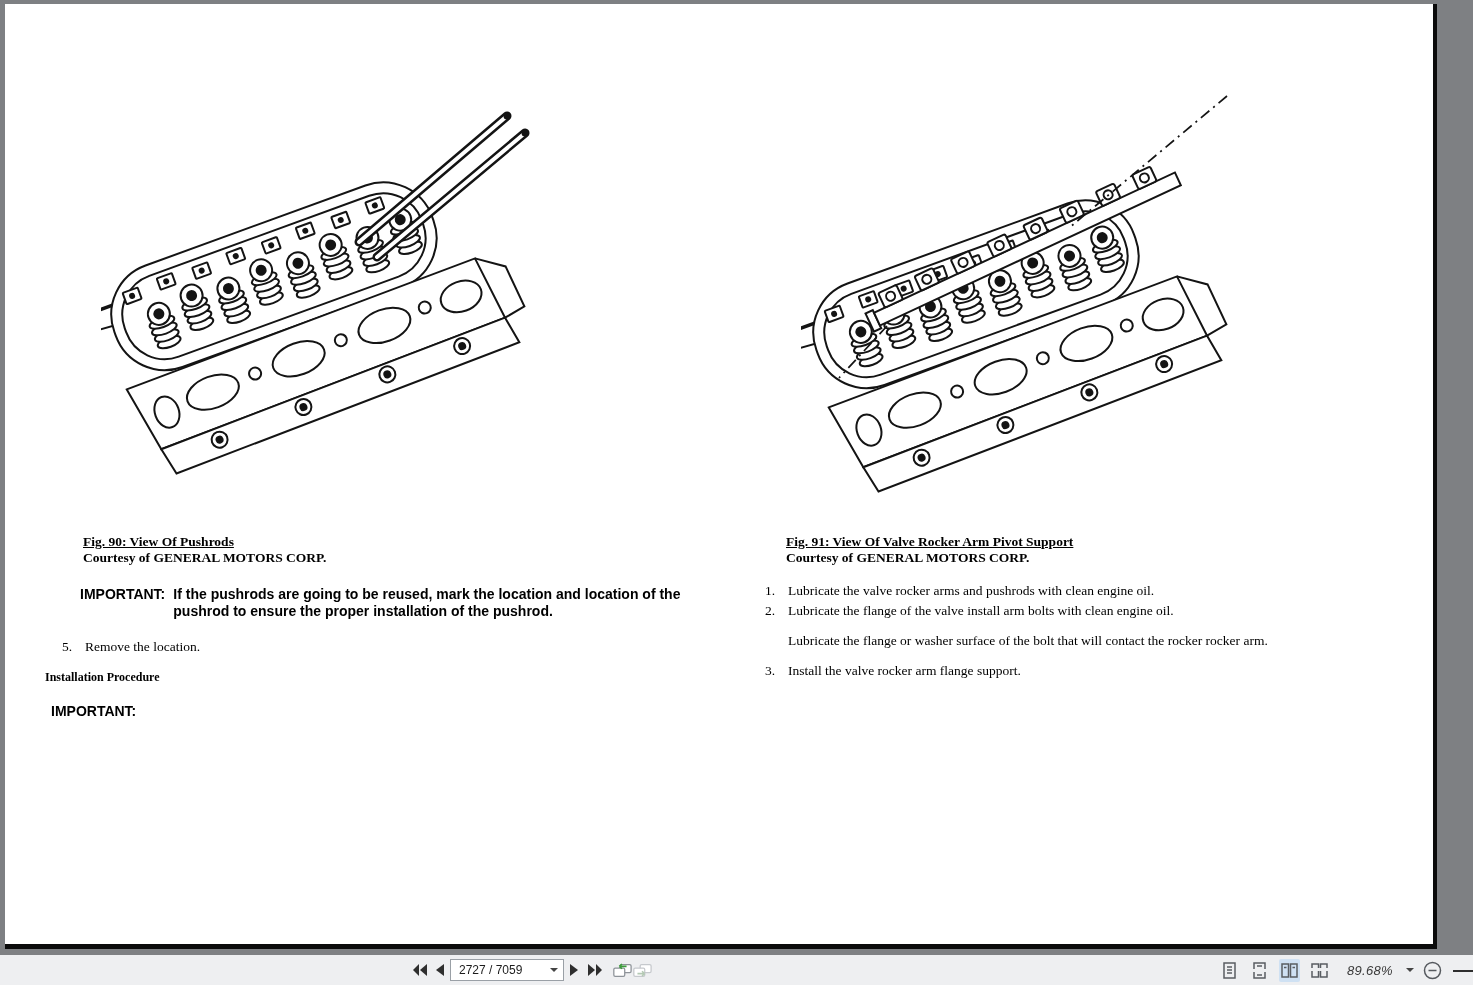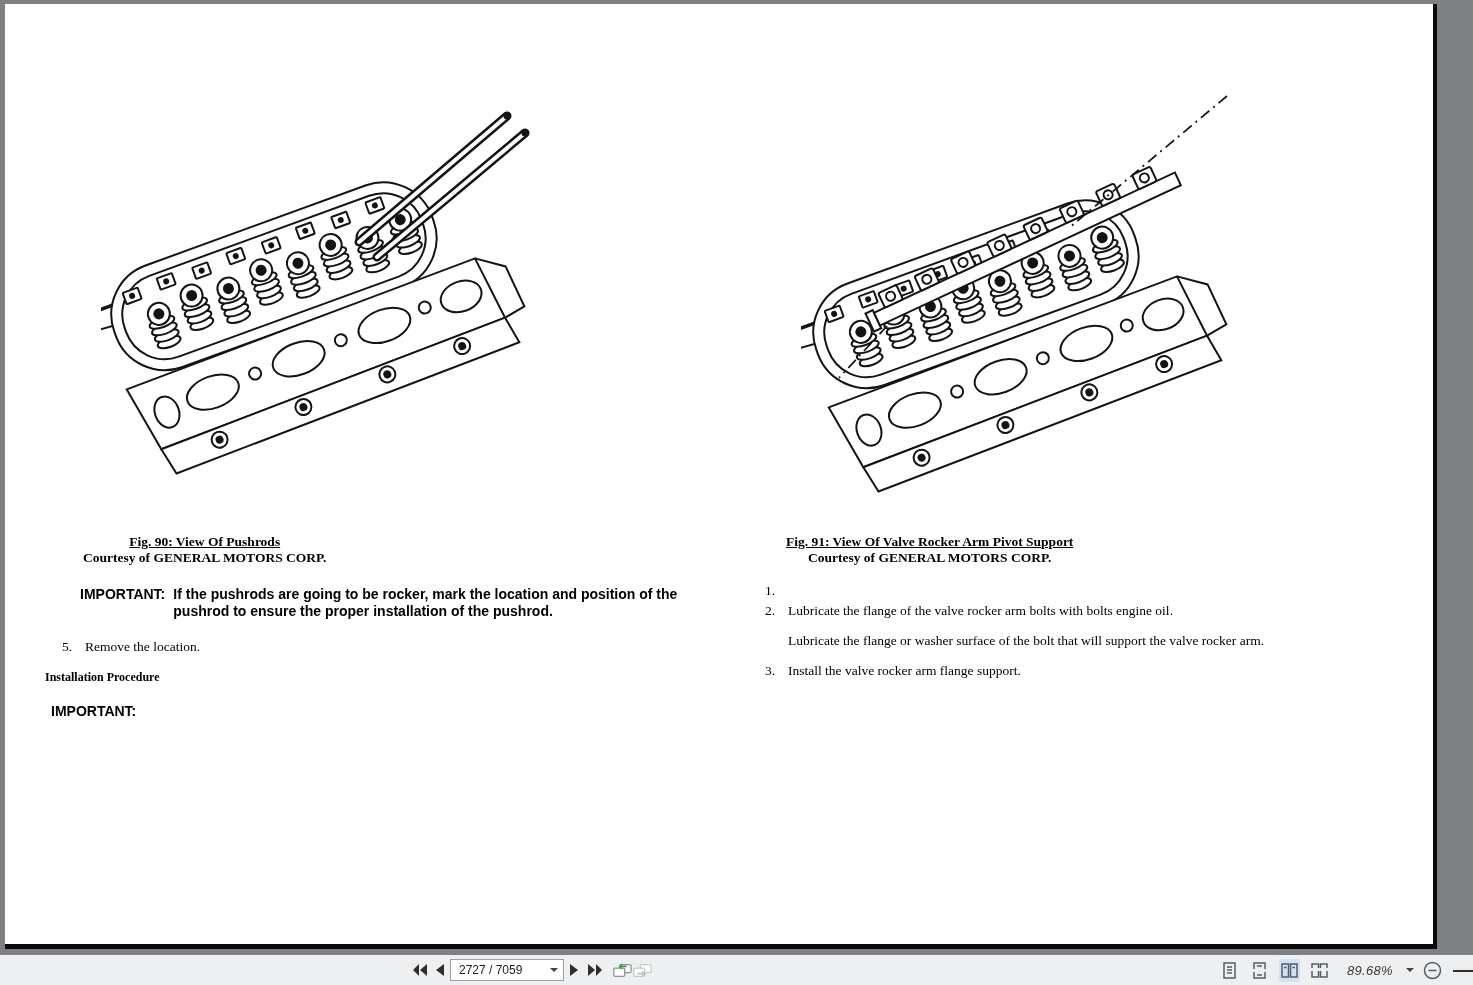--- a/index.html
+++ b/index.html
@@ -8,21 +8,21 @@
     background:#7e8083;font-family:"Liberation Serif",serif;
   }
   
   .pg{
     position:absolute;top:4px;height:945px;background:#fff;box-sizing:border-box;
     border-right:4px solid #0b0b0b;border-bottom:5px solid #0b0b0b;color:#000;
   }
   .pg-left{left:5px;width:728px;}
   .pg-right{left:707px;width:730px;}
   .fig-svg{position:absolute;}
-  .caption{position:absolute;font-weight:bold;font-size:13.5px;line-height:16px;text-align:center;}
+  .caption{position:absolute;font-weight:bold;font-size:13.5px;line-height:16px;}
   .caption .title{text-decoration:underline;}
   .imp{position:absolute;display:flex;font-family:"Liberation Sans",sans-serif;
        font-weight:bold;font-size:14px;line-height:17px;}
   .imp .lbl{white-space:nowrap;margin-right:8px;}
   .step{position:absolute;display:flex;font-size:13.5px;line-height:16px;}
   .step .num{width:23px;flex:0 0 auto;}
   .sect{position:absolute;font-weight:bold;font-size:12px;text-align:center;}
   .rsteps{position:absolute;left:58px;top:579px;font-size:13.5px;line-height:16px;width:560px;}
   .rstep{display:flex;margin-bottom:4px;}
   .rstep .num{width:23px;flex:0 0 auto;}
@@ -123,21 +123,21 @@
     </g>
   </svg>
 
   <div class="caption" style="left:78px;top:530px">
     <div class="title">Fig. 90: View Of Pushrods</div>
     <div>Courtesy of GENERAL MOTORS CORP.</div>
   </div>
 
   <div class="imp" style="left:75px;top:582px">
     <span class="lbl">IMPORTANT:</span>
-    <span style="width:545px">If the pushrods are going to be rocker, mark the location and position of the pushrod to ensure the proper installation of the pushrod.</span>
+    <span style="width:545px">If the pushrods are going to be reused, mark the location and location of the pushrod to ensure the proper installation of the pushrod.</span>
   </div>
 
   <div class="step" style="left:57px;top:635px">
     <span class="num">5.</span>
     <span>Remove the location.</span>
   </div>
 
   <div class="sect" style="left:40px;top:666px">Installation Procedure</div>
 
   <div class="imp" style="left:46px;top:699px">
@@ -176,26 +176,27 @@
   </svg>
 
   <div class="caption" style="left:79px;top:530px">
     <div class="title">Fig. 91: View Of Valve Rocker Arm Pivot Support</div>
     <div>Courtesy of GENERAL MOTORS CORP.</div>
   </div>
 
   <div class="rsteps">
     <div class="rstep">
       <span class="num">1.</span>
+      <span>Lubricate the valve rocker arms and pushrods with clean engine oil.</span>
     </div>
     <div class="rstep">
       <span class="num">2.</span>
-      <span>Lubricate the flange of the valve rocker arm bolts with bolts engine oil.</span>
-    </div>
-    <div class="sub">Lubricate the flange or washer surface of the bolt that will support the valve rocker arm.</div>
+      <span>Lubricate the flange of the valve install arm bolts with clean engine oil.</span>
+    </div>
+    <div class="sub">Lubricate the flange or washer surface of the bolt that will contact the rocker rocker arm.</div>
     <div class="rstep">
       <span class="num">3.</span>
       <span>Install the valve rocker arm flange support.</span>
     </div>
   </div>
 </div>
 
 <div class="toolbar">
 
   <div class="nav">

